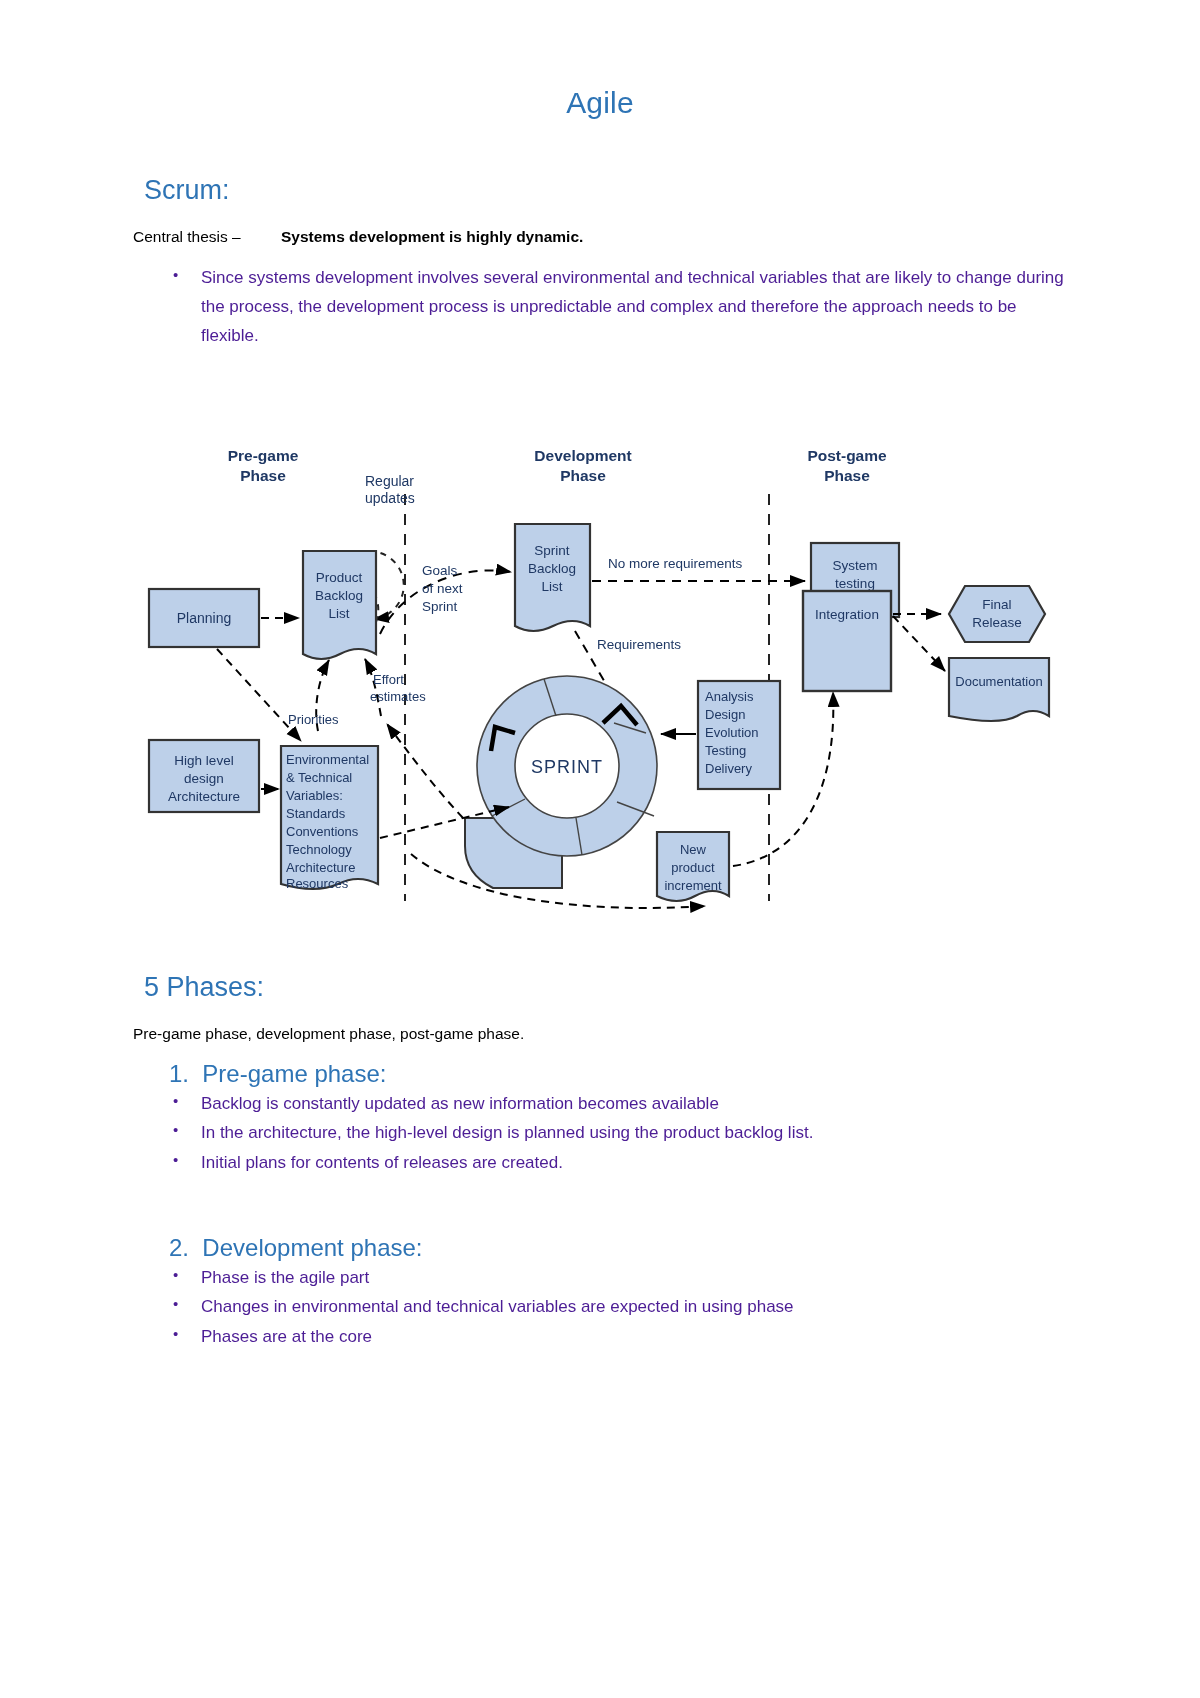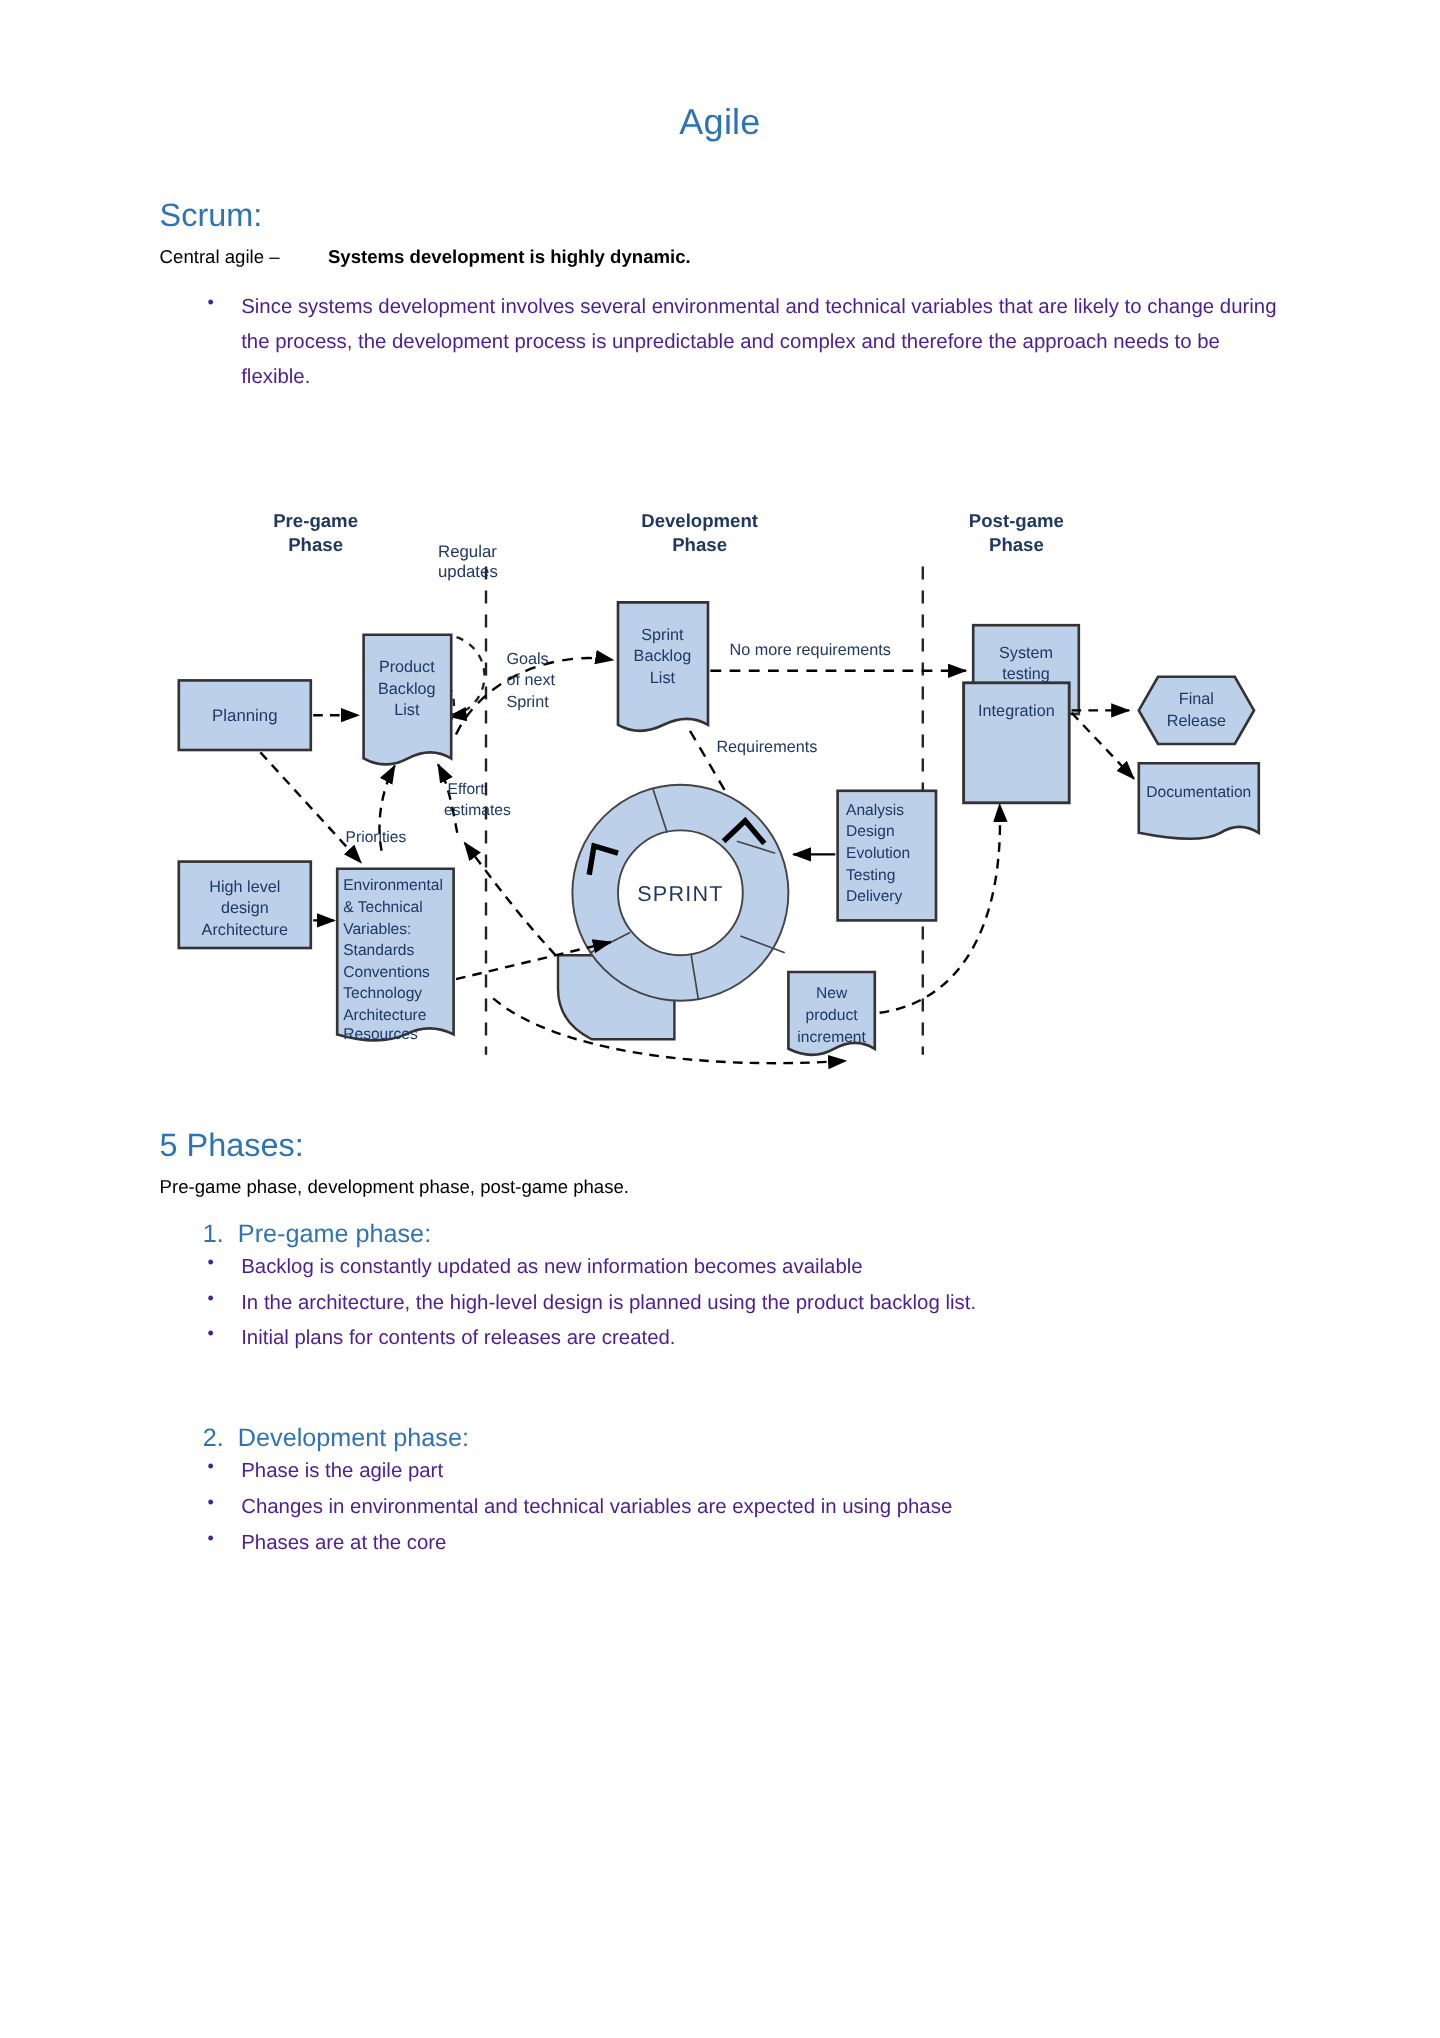--- a/index.html
+++ b/index.html
@@ -35,28 +35,28 @@
     font-weight: normal;
     letter-spacing: .2px;
     margin: 0;
     padding-top: 86px;
     line-height: 1.1;
   }
   .h1 {
     color: #2E74B5;
     font-size: 27px;
     font-weight: normal;
-    margin: 0;
+    margin: 11px;
     padding-top: 45px;
     line-height: 1.15;
   }
   .h1.tight { padding-top: 0; }
   .h2-num {
     color: #2E74B5;
-    font-size: 21px;
+    font-size: 24px;
     font-weight: normal;
     line-height: 1.2;
     margin: 0;
     padding-left: 36px;
   }
   .body-line {
     font-size: 15.5px;
     line-height: 1.45;
     margin: 0;
     padding-top: 9px;
@@ -108,21 +108,21 @@
 </head>
 <body>
 
 <div class="page">
   <div class="content">
 
     <h1 class="doc-title">Agile</h1>
 
     <h2 class="h1">Scrum:</h2>
 
-    <p class="body-line"><span>Central agile – </span><b>Systems development is highly dynamic.</b></p>
+    <p class="body-line"><span>Central thesis – </span><b>Systems development is highly dynamic.</b></p>
 
     <div class="gap-sm"></div>
 
     <ul class="bullets spaced">
       <li>Since systems development involves several environmental and technical variables that are likely to change during the process, the development process is unpredictable and complex and therefore the approach needs to be flexible.</li>
     </ul>
 
     <div class="gap-lg"></div>
 
 

